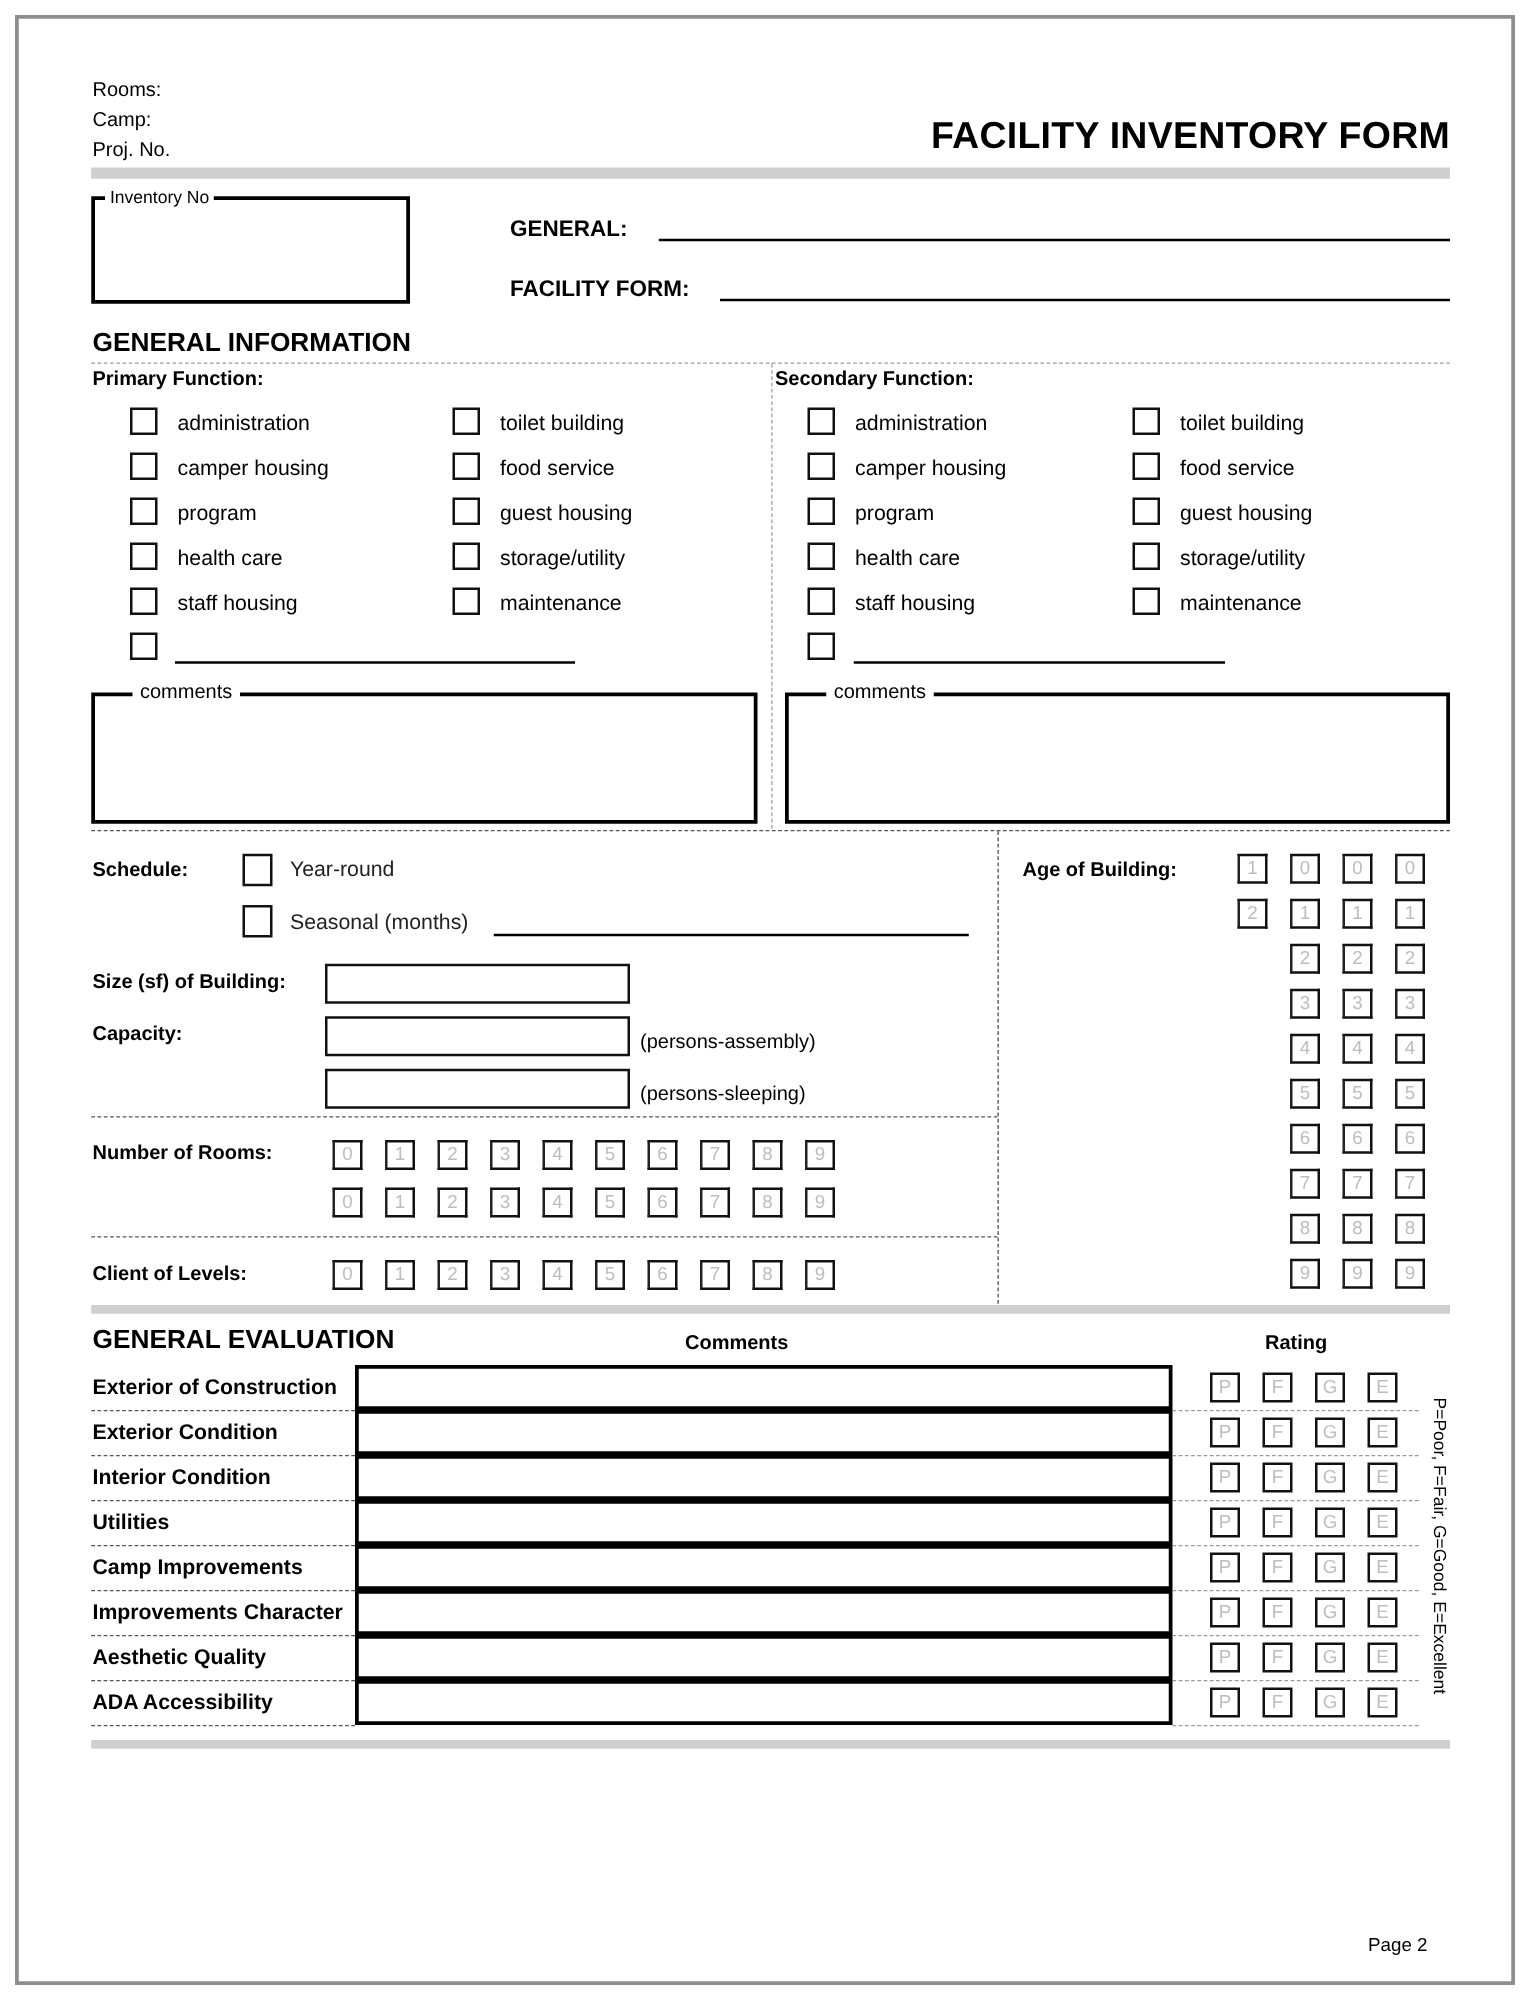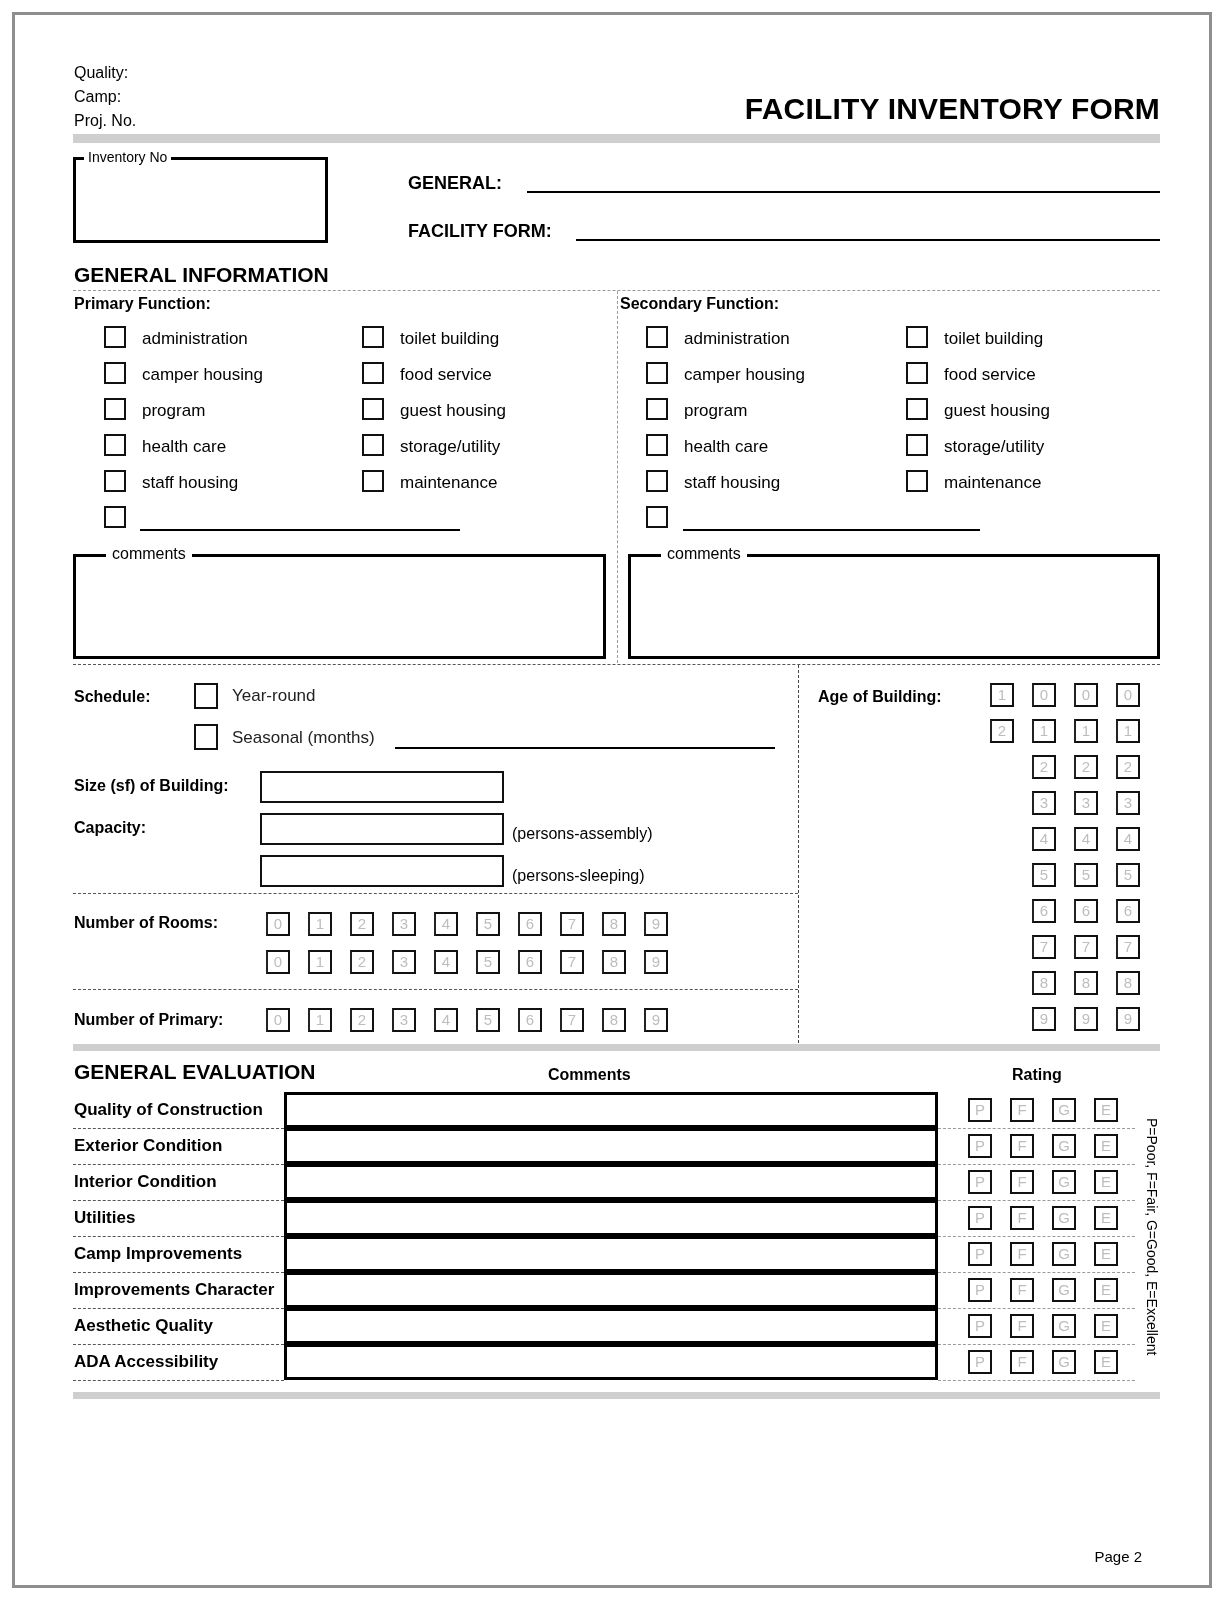--- a/index.html
+++ b/index.html
@@ -32,21 +32,21 @@
   .rate { position:absolute; width:24px; height:24px; border:2.5px solid #111; box-sizing:border-box; font-size:15px; color:#bdbdbd; text-align:center; line-height:20px; cursor:pointer; background:#fff; }
   .vertical-legend { position:absolute; left:1138px; top:1118px; width:30px; height:240px; }
   .vertical-legend span { position:absolute; left:0; top:0; transform-origin:0 0; transform:translate(22px,0) rotate(90deg); white-space:nowrap; font-size:14px; }
   .page-num { position:absolute; right:86px; top:1548px; font-size:15px; }
 </style>
 </head>
 <body>
 
 <div class="page-frame"></div>
 
-<div class="abs meta-line" style="top:64px">Quality:</div>
+<div class="abs meta-line" style="top:64px">Rooms:</div>
 <div class="abs meta-line" style="top:88px">Camp:</div>
 <div class="abs meta-line" style="top:112px">Proj. No.</div>
 <div class="abs title">FACILITY INVENTORY FORM</div>
 <div class="gray-bar" style="top:134px"></div>
 
 <div class="abs inv-box">
   <span class="legend-label">Inventory No</span>
 </div>
 
 <div class="abs field-label" style="left:408px; top:173px">GENERAL:</div>
@@ -157,21 +157,21 @@
     <div class="digit" style="left:434px; top:950px">4</div>
     <div class="digit" style="left:476px; top:950px">5</div>
     <div class="digit" style="left:518px; top:950px">6</div>
     <div class="digit" style="left:560px; top:950px">7</div>
     <div class="digit" style="left:602px; top:950px">8</div>
     <div class="digit" style="left:644px; top:950px">9</div>
   </div>
 
 <div class="dash-h dark" style="left:73px; top:989px; width:725px"></div>
 
-<div class="abs small-label" style="left:74px; top:1011px">Number of Primary:</div>
+<div class="abs small-label" style="left:74px; top:1011px">Client of Levels:</div>
 <div id="levels-row">
     <div class="digit" style="left:266px; top:1008px">0</div>
     <div class="digit" style="left:308px; top:1008px">1</div>
     <div class="digit" style="left:350px; top:1008px">2</div>
     <div class="digit" style="left:392px; top:1008px">3</div>
     <div class="digit" style="left:434px; top:1008px">4</div>
     <div class="digit" style="left:476px; top:1008px">5</div>
     <div class="digit" style="left:518px; top:1008px">6</div>
     <div class="digit" style="left:560px; top:1008px">7</div>
     <div class="digit" style="left:602px; top:1008px">8</div>
@@ -213,21 +213,21 @@
     <div class="digit" style="left:1116px; top:971px">8</div>
     <div class="digit" style="left:1116px; top:1007px">9</div>
   </div>
 
 <div class="gray-bar" style="top:1044px; height:7px"></div>
 
 <div class="abs section-title" style="left:74px; top:1060px">GENERAL EVALUATION</div>
 <div class="abs sub-label" style="left:548px; top:1066px">Comments</div>
 <div class="abs sub-label" style="left:1012px; top:1066px">Rating</div>
 <div id="eval-rows">
-    <div class="eval-label" style="top:1100px">Quality of Construction</div>
+    <div class="eval-label" style="top:1100px">Exterior of Construction</div>
     <div class="dash-h dark" style="left:73px; top:1128px; width:211px"></div>
     <div class="eval-comment" style="top:1092px"></div>
     <div class="rate" style="left:968px; top:1098px">P</div>
     <div class="rate" style="left:1010px; top:1098px">F</div>
     <div class="rate" style="left:1052px; top:1098px">G</div>
     <div class="rate" style="left:1094px; top:1098px">E</div>
     <div class="dash-h" style="left:938px; top:1128px; width:197px"></div>
     <div class="eval-label" style="top:1136px">Exterior Condition</div>
     <div class="dash-h dark" style="left:73px; top:1164px; width:211px"></div>
     <div class="eval-comment" style="top:1128px"></div>

